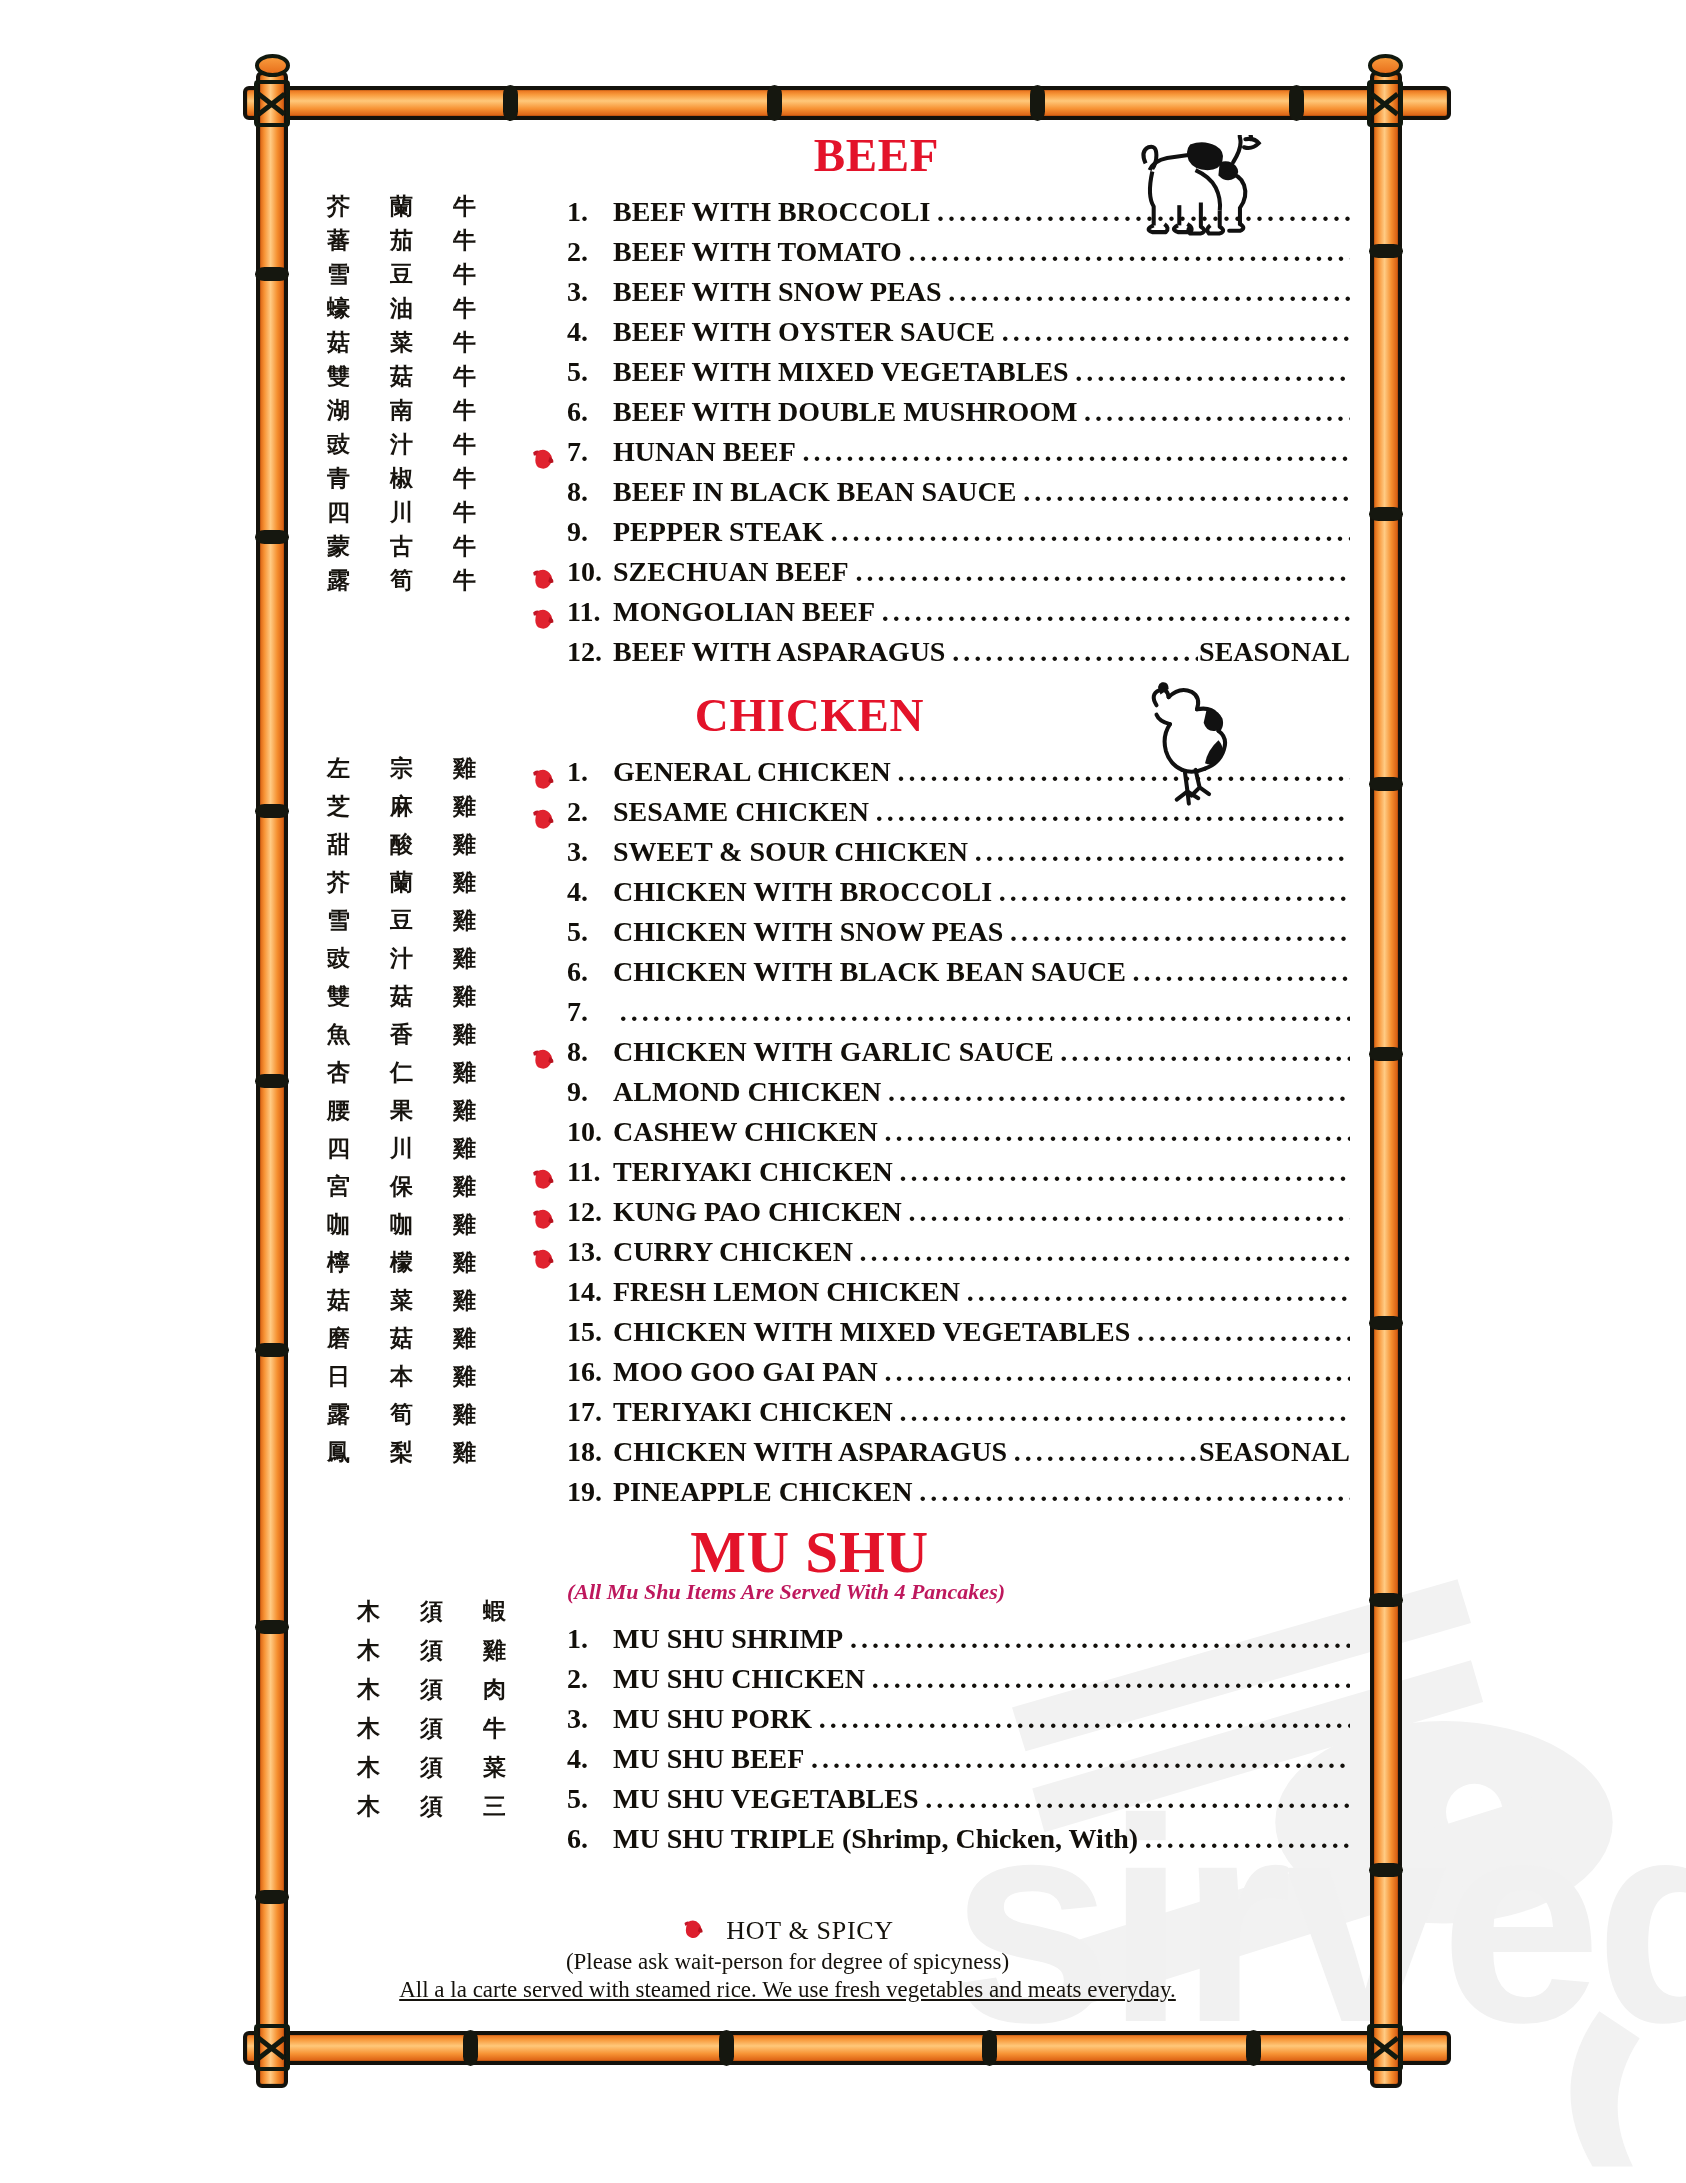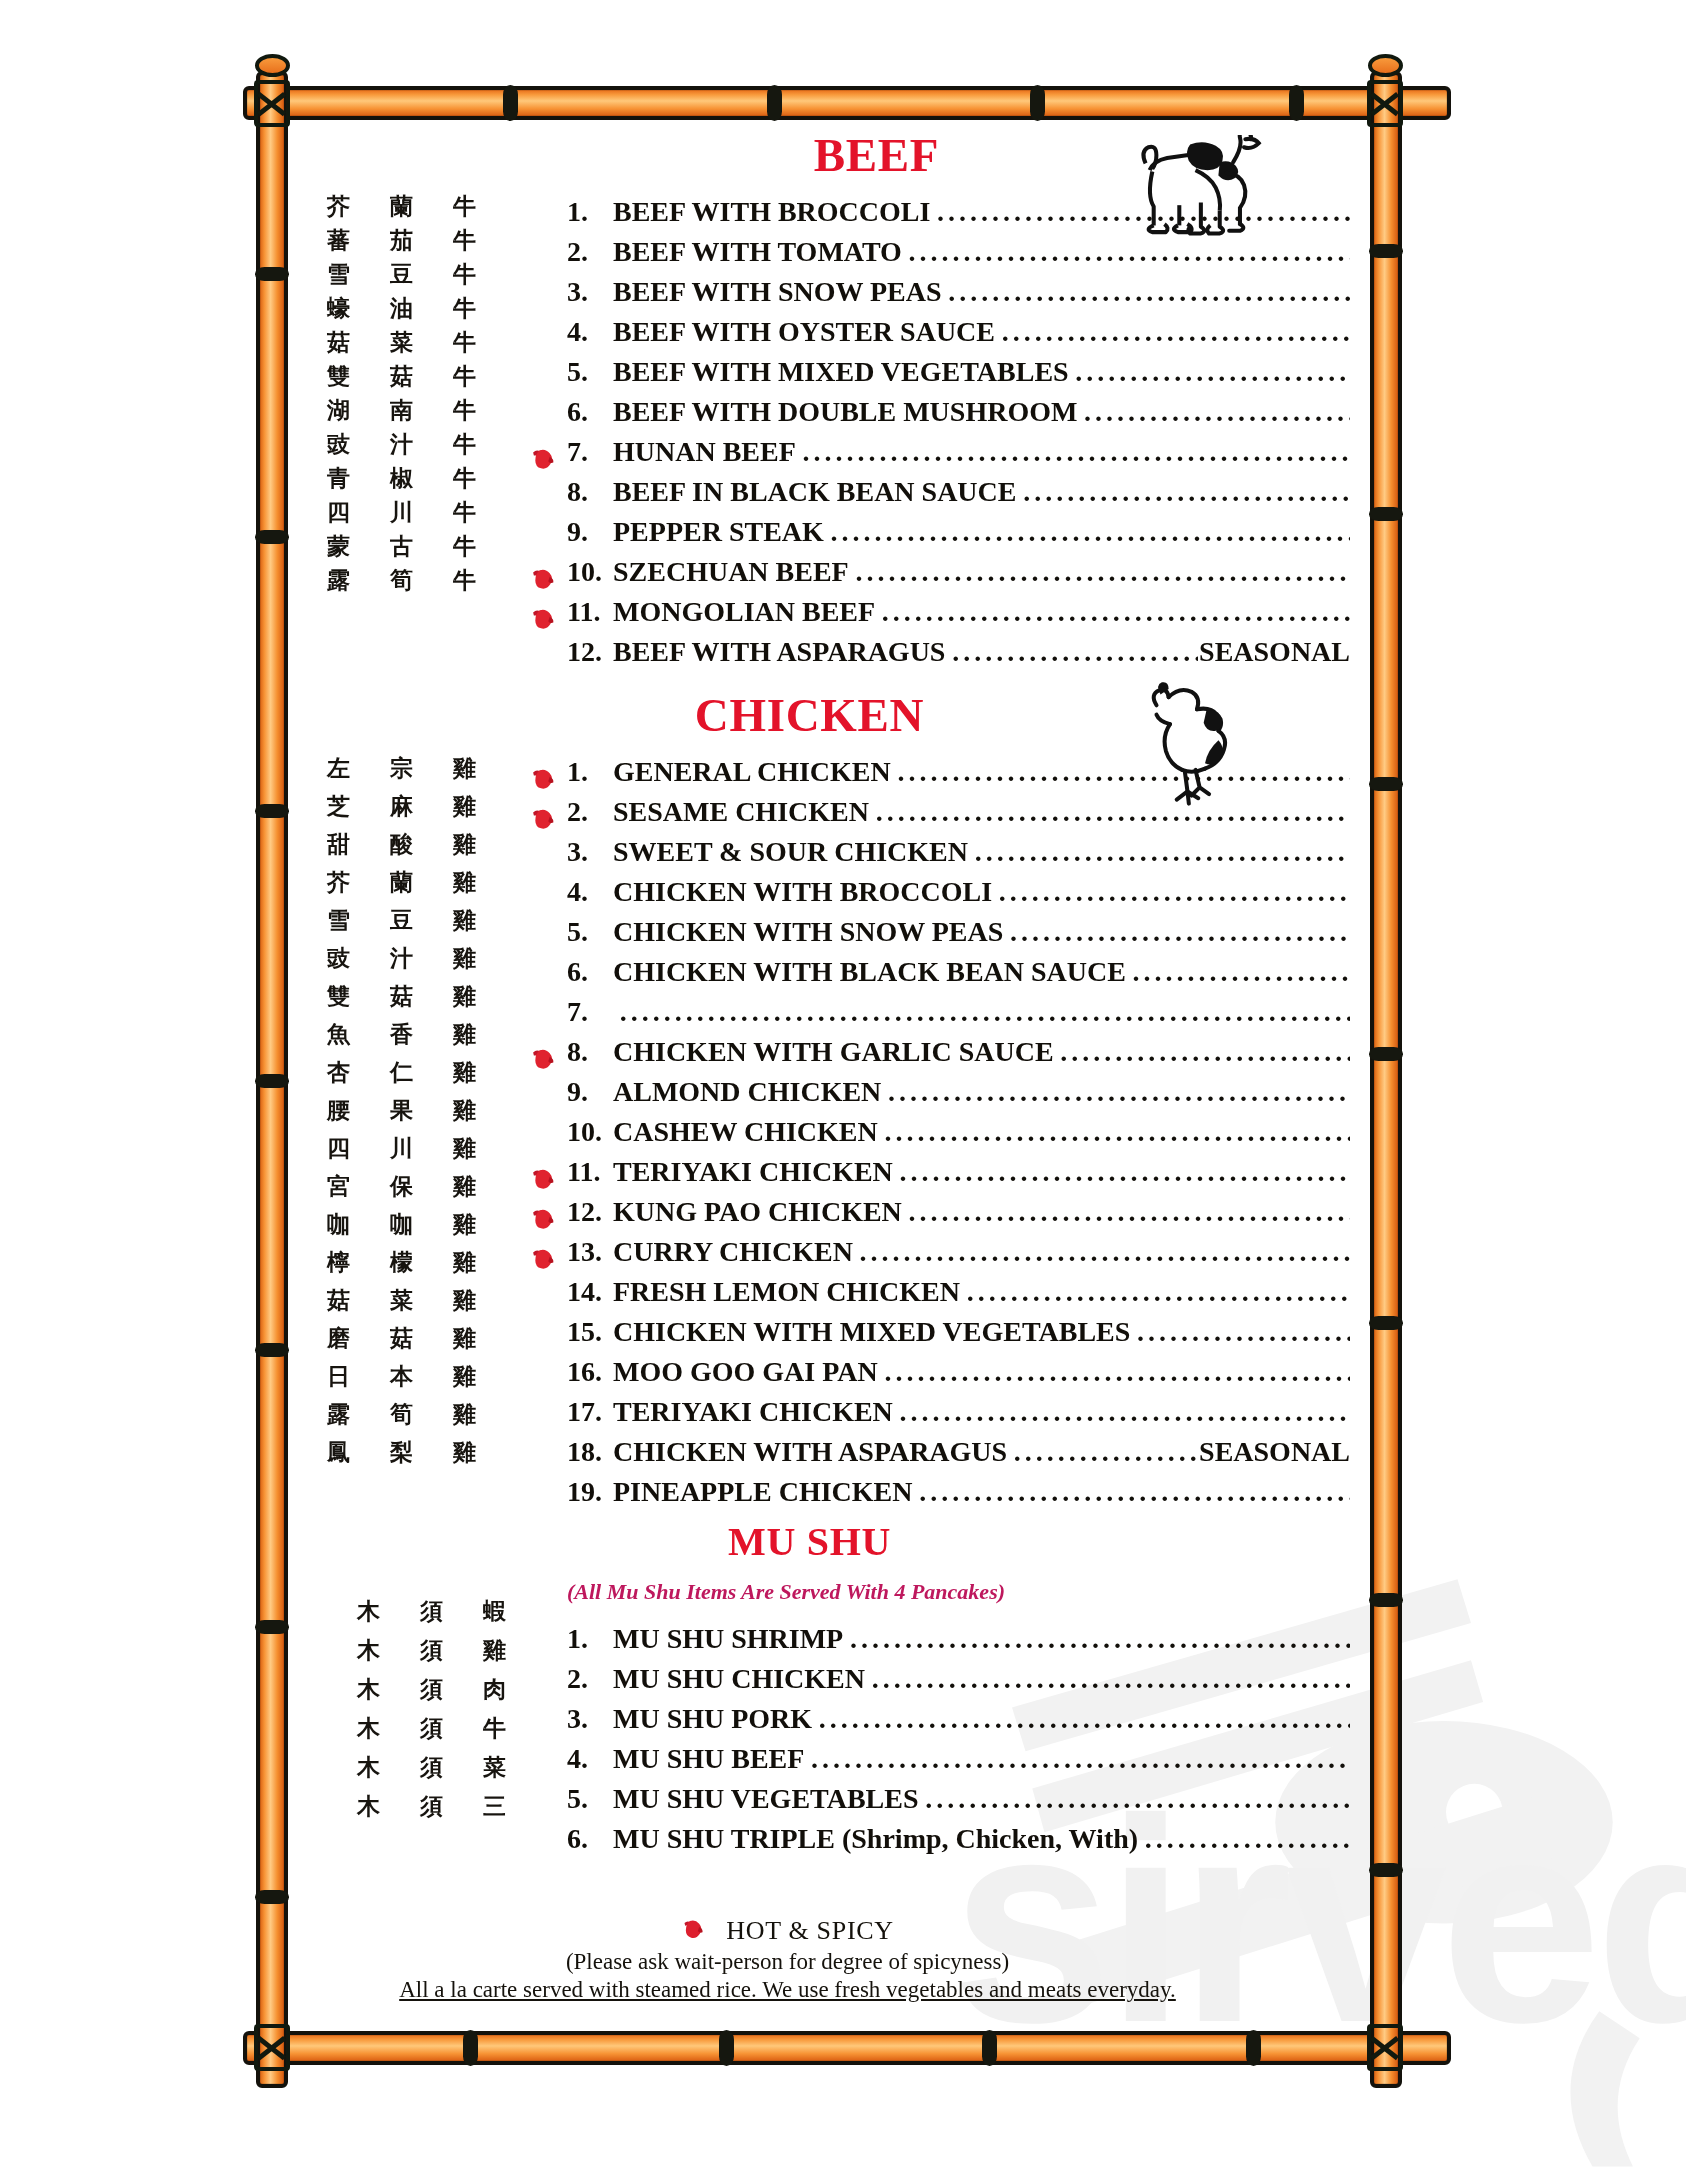--- a/index.html
+++ b/index.html
@@ -565,21 +565,21 @@
         <li>
           <span class="num">19.</span>
           <span class="nm">PINEAPPLE CHICKEN</span>
           <span class="leader">................................................................................................................................................................</span>
         </li>
       </ul>
   </div>
 
   <div class="section" style="left:0; top:1518px; width:1687px;">
 
-    <div class="sec-title" style="font-size:40px; width:607px; margin-left:506px;">MU SHU</div>
+    <div class="sec-title" style="font-size:59px; width:607px; margin-left:506px;">MU SHU</div>
 
     <div class="note" style="position:absolute; left:567px; top:61px; width:810px;">(All Mu Shu Items Are Served With 4 Pancakes)</div>
 
     <div class="hanzi-block" style="left:337px; top:74px;">
       <div class="hanzi-col" style="line-height:39px;">
           <span>蝦</span>
           <span>雞</span>
           <span>肉</span>
           <span>牛</span>
           <span>菜</span>

